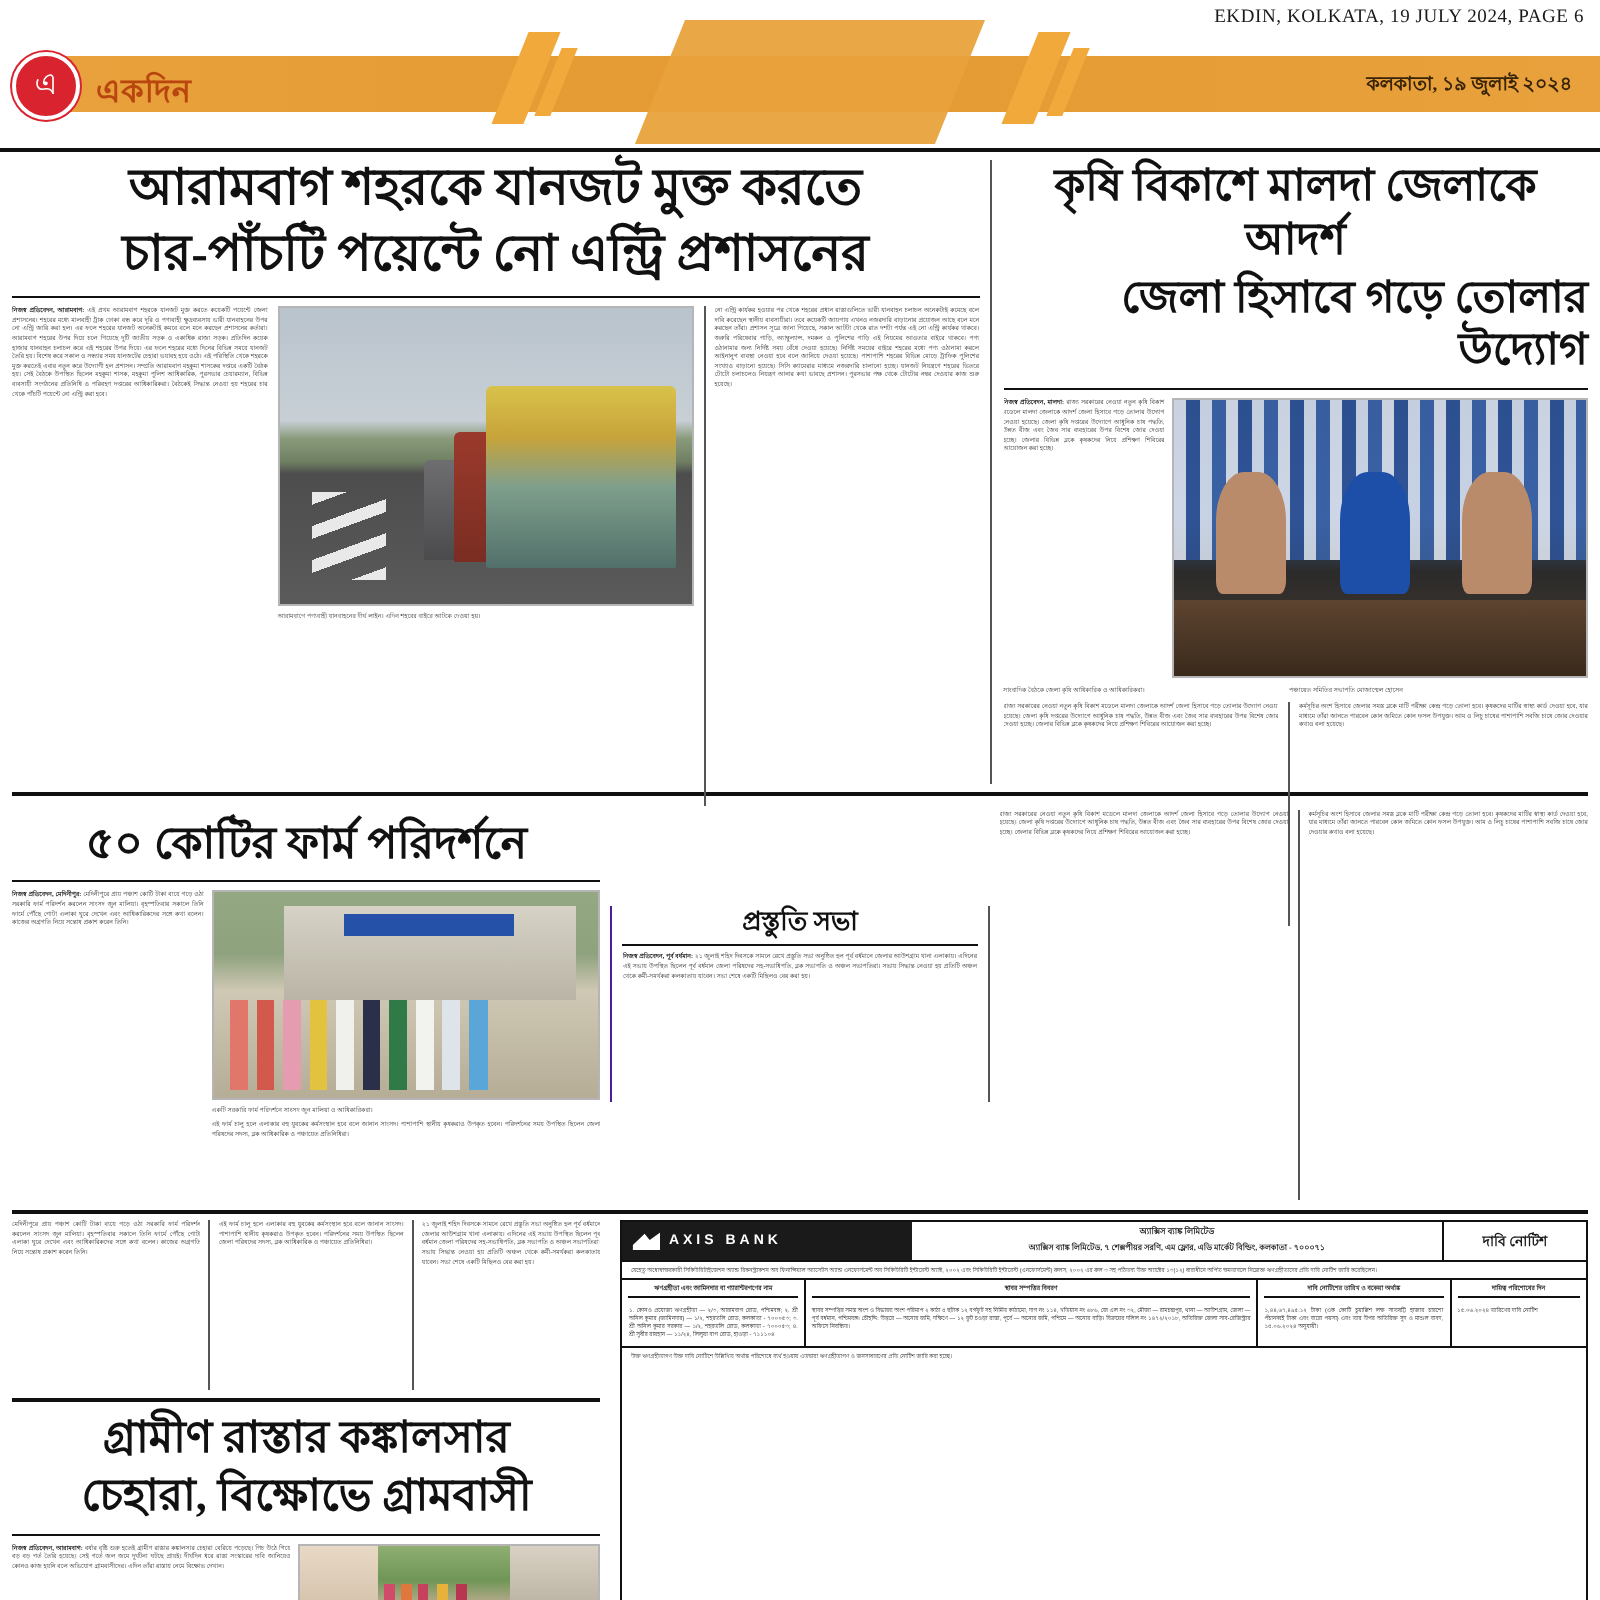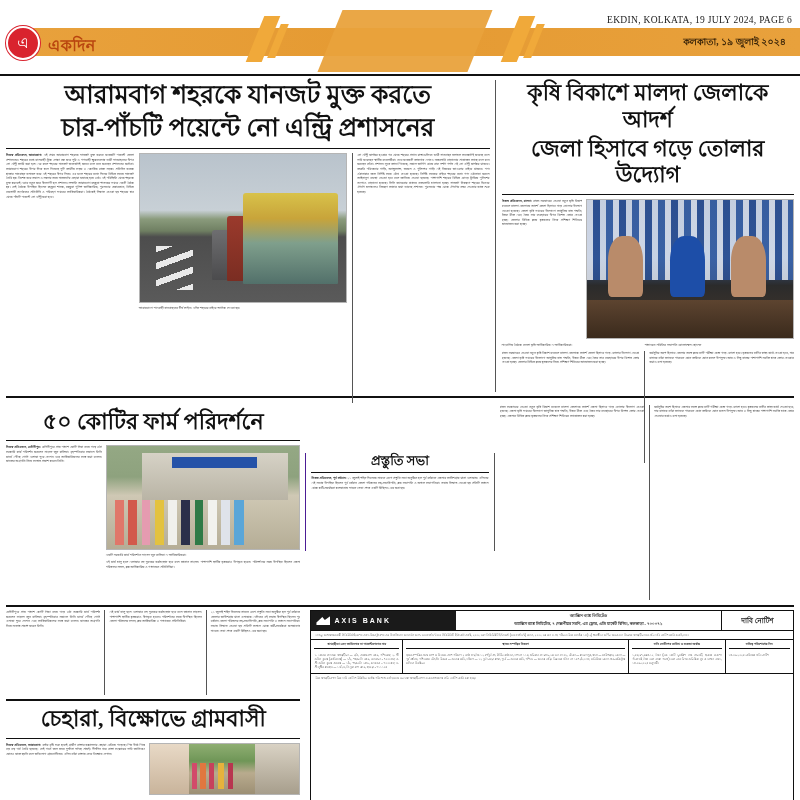--- a/index.html
+++ b/index.html
@@ -8,21 +8,21 @@
     width:800px; height:800px; overflow:hidden;
     background:#ffffff;
     font-family:"Liberation Serif", serif;
     color:#1b1b1b;
   }
   .page { position:relative; width:800px; height:800px; background:#fff; }
 
   
   .masthead { position:relative; height:72px; }
   .mh-dateline {
-    position:absolute; right:8px; top:15px;
+    position:absolute; right:8px; top:4px;
     font-family:"Liberation Serif", serif;
     font-size:9.5px; letter-spacing:.3px; color:#1a1a1a; white-space:nowrap;
   }
   .mh-bar {
     position:absolute; left:30px; right:0; top:28px; height:28px;
     background:linear-gradient(90deg,#e8a13c 0%,#e59a32 45%,#e8a13c 100%);
   }
   .mh-logo-circle {
     position:absolute; left:6px; top:26px; width:34px; height:34px;
     border-radius:50%; background:#d9232e;
@@ -224,21 +224,21 @@
           <div style="width:29%;" class="vline">
             <div class="body-col" style="height:245px; padding-left:4px;">
               <span>নো এন্ট্রি কার্যকর হওয়ার পর থেকে শহরের প্রধান রাস্তাগুলিতে ভারী যানবাহন চলাচল অনেকটাই কমেছে বলে দাবি করেছেন স্থানীয় ব্যবসায়ীরা। তবে কয়েকটি জায়গায় এখনও নজরদারি বাড়ানোর প্রয়োজন আছে বলে মনে করছেন তাঁরা। প্রশাসন সূত্রে জানা গিয়েছে, সকাল আটটা থেকে রাত দশটা পর্যন্ত এই নো এন্ট্রি কার্যকর থাকবে। জরুরি পরিষেবার গাড়ি, অ্যাম্বুল্যান্স, দমকল ও পুলিশের গাড়ি এই নিয়মের আওতার বাইরে থাকবে। পণ্য ওঠানামার জন্য নির্দিষ্ট সময় বেঁধে দেওয়া হয়েছে। নির্দিষ্ট সময়ের বাইরে শহরের মধ্যে পণ্য ওঠানামা করলে আইনানুগ ব্যবস্থা নেওয়া হবে বলে জানিয়ে দেওয়া হয়েছে। পাশাপাশি শহরের বিভিন্ন মোড়ে ট্রাফিক পুলিশের সংখ্যাও বাড়ানো হয়েছে। সিসি ক্যামেরার মাধ্যমে নজরদারি চালানো হচ্ছে। যানজট নিয়ন্ত্রণে শহরের ভিতরে টোটো চলাচলেও নিয়ন্ত্রণ আনার কথা ভাবছে প্রশাসন। পুরসভার পক্ষ থেকে টোটোর নম্বর দেওয়ার কাজ শুরু হয়েছে।</span>
             </div>
           </div>
         </div>
       </div>
 
       <div style="width:38%; padding-left:6px; border-left:1px solid #555;">
         <div class="hl mid">কৃষি বিকাশে মালদা জেলাকে আদর্শ</div>
-        <div class="hl mid" style="margin-top:2px;">জেলা হিসাবে গড়ে তোলার উদ্যোগ</div>
+        <div class="hl mid" style="margin-top:2px;text-align:right;">জেলা হিসাবে গড়ে তোলার উদ্যোগ</div>
         <div class="rule-thin" style="margin:5px 0 4px;"></div>
 
         <div style="display:flex; gap:4px;">
           <div style="width:28%;">
             <div class="body-col" style="height:140px;">
               <span class="byline">নিজস্ব প্রতিবেদন, মালদা:</span>
               <span>রাজ্য সরকারের নেওয়া নতুন কৃষি বিকাশ মডেলে মালদা জেলাকে আদর্শ জেলা হিসাবে গড়ে তোলার উদ্যোগ নেওয়া হয়েছে। জেলা কৃষি দপ্তরের উদ্যোগে আধুনিক চাষ পদ্ধতি, উন্নত বীজ এবং জৈব সার ব্যবহারের উপর বিশেষ জোর দেওয়া হচ্ছে। জেলার বিভিন্ন ব্লকে কৃষকদের নিয়ে প্রশিক্ষণ শিবিরের আয়োজন করা হচ্ছে।</span>
             </div>
           </div>
           <div style="width:72%;">
@@ -313,20 +313,21 @@
 
       <div style="width:38%; padding-right:5px;">
         <div style="display:flex; gap:4px; height:85px;">
           <div class="body-col" style="width:33%;">মেদিনীপুরে প্রায় পঞ্চাশ কোটি টাকা ব্যয়ে গড়ে ওঠা সরকারি ফার্ম পরিদর্শন করলেন সাংসদ জুন মালিয়া। বৃহস্পতিবার সকালে তিনি ফার্মে পৌঁছে গোটা এলাকা ঘুরে দেখেন এবং আধিকারিকদের সঙ্গে কথা বলেন। কাজের অগ্রগতি নিয়ে সন্তোষ প্রকাশ করেন তিনি।</div>
           <div class="body-col vline" style="width:34%; padding-left:4px;">এই ফার্ম চালু হলে এলাকার বহু যুবকের কর্মসংস্থান হবে বলে জানান সাংসদ। পাশাপাশি স্থানীয় কৃষকরাও উপকৃত হবেন। পরিদর্শনের সময় উপস্থিত ছিলেন জেলা পরিষদের সদস্য, ব্লক আধিকারিক ও পঞ্চায়েত প্রতিনিধিরা।</div>
           <div class="body-col vline" style="width:33%; padding-left:4px;">২১ জুলাই শহিদ দিবসকে সামনে রেখে প্রস্তুতি সভা অনুষ্ঠিত হল পূর্ব বর্ধমানে জেলার আউশগ্রাম থানা এলাকায়। এদিনের এই সভায় উপস্থিত ছিলেন পূর্ব বর্ধমান জেলা পরিষদের সহ-সভাধিপতি, ব্লক সভাপতি ও অঞ্চল সভাপতিরা। সভায় সিদ্ধান্ত নেওয়া হয় প্রতিটি অঞ্চল থেকে কর্মী-সমর্থকরা কলকাতায় যাবেন। সভা শেষে একটি মিছিলও বের করা হয়।</div>
         </div>
 
         <div class="rule-med" style="margin:4px 0 5px;"></div>
 
+        <div class="hl mid">গ্রামীণ রাস্তার কঙ্কালসার</div>
         <div class="hl mid" style="margin-top:2px;">চেহারা, বিক্ষোভে গ্রামবাসী</div>
         <div class="rule-thin" style="margin:5px 0 4px;"></div>
 
         <div style="display:flex; gap:4px;">
           <div class="body-col" style="width:48%; height:52px;">
             <span class="byline">নিজস্ব প্রতিবেদন, আরামবাগ:</span>
             <span>বর্ষার বৃষ্টি শুরু হতেই গ্রামীণ রাস্তার কঙ্কালসার চেহারা বেরিয়ে পড়েছে। পিচ উঠে গিয়ে বড় বড় গর্ত তৈরি হয়েছে। সেই গর্তে জল জমে দুর্ঘটনা ঘটছে প্রায়ই। দীর্ঘদিন ধরে রাস্তা সংস্কারের দাবি জানিয়েও কোনও কাজ হয়নি বলে অভিযোগ গ্রামবাসীদের। এদিন তাঁরা রাস্তায় নেমে বিক্ষোভ দেখান।</span>
           </div>
           <div style="width:52%;">
             <div class="photo ph-village" style="height:52px;">

